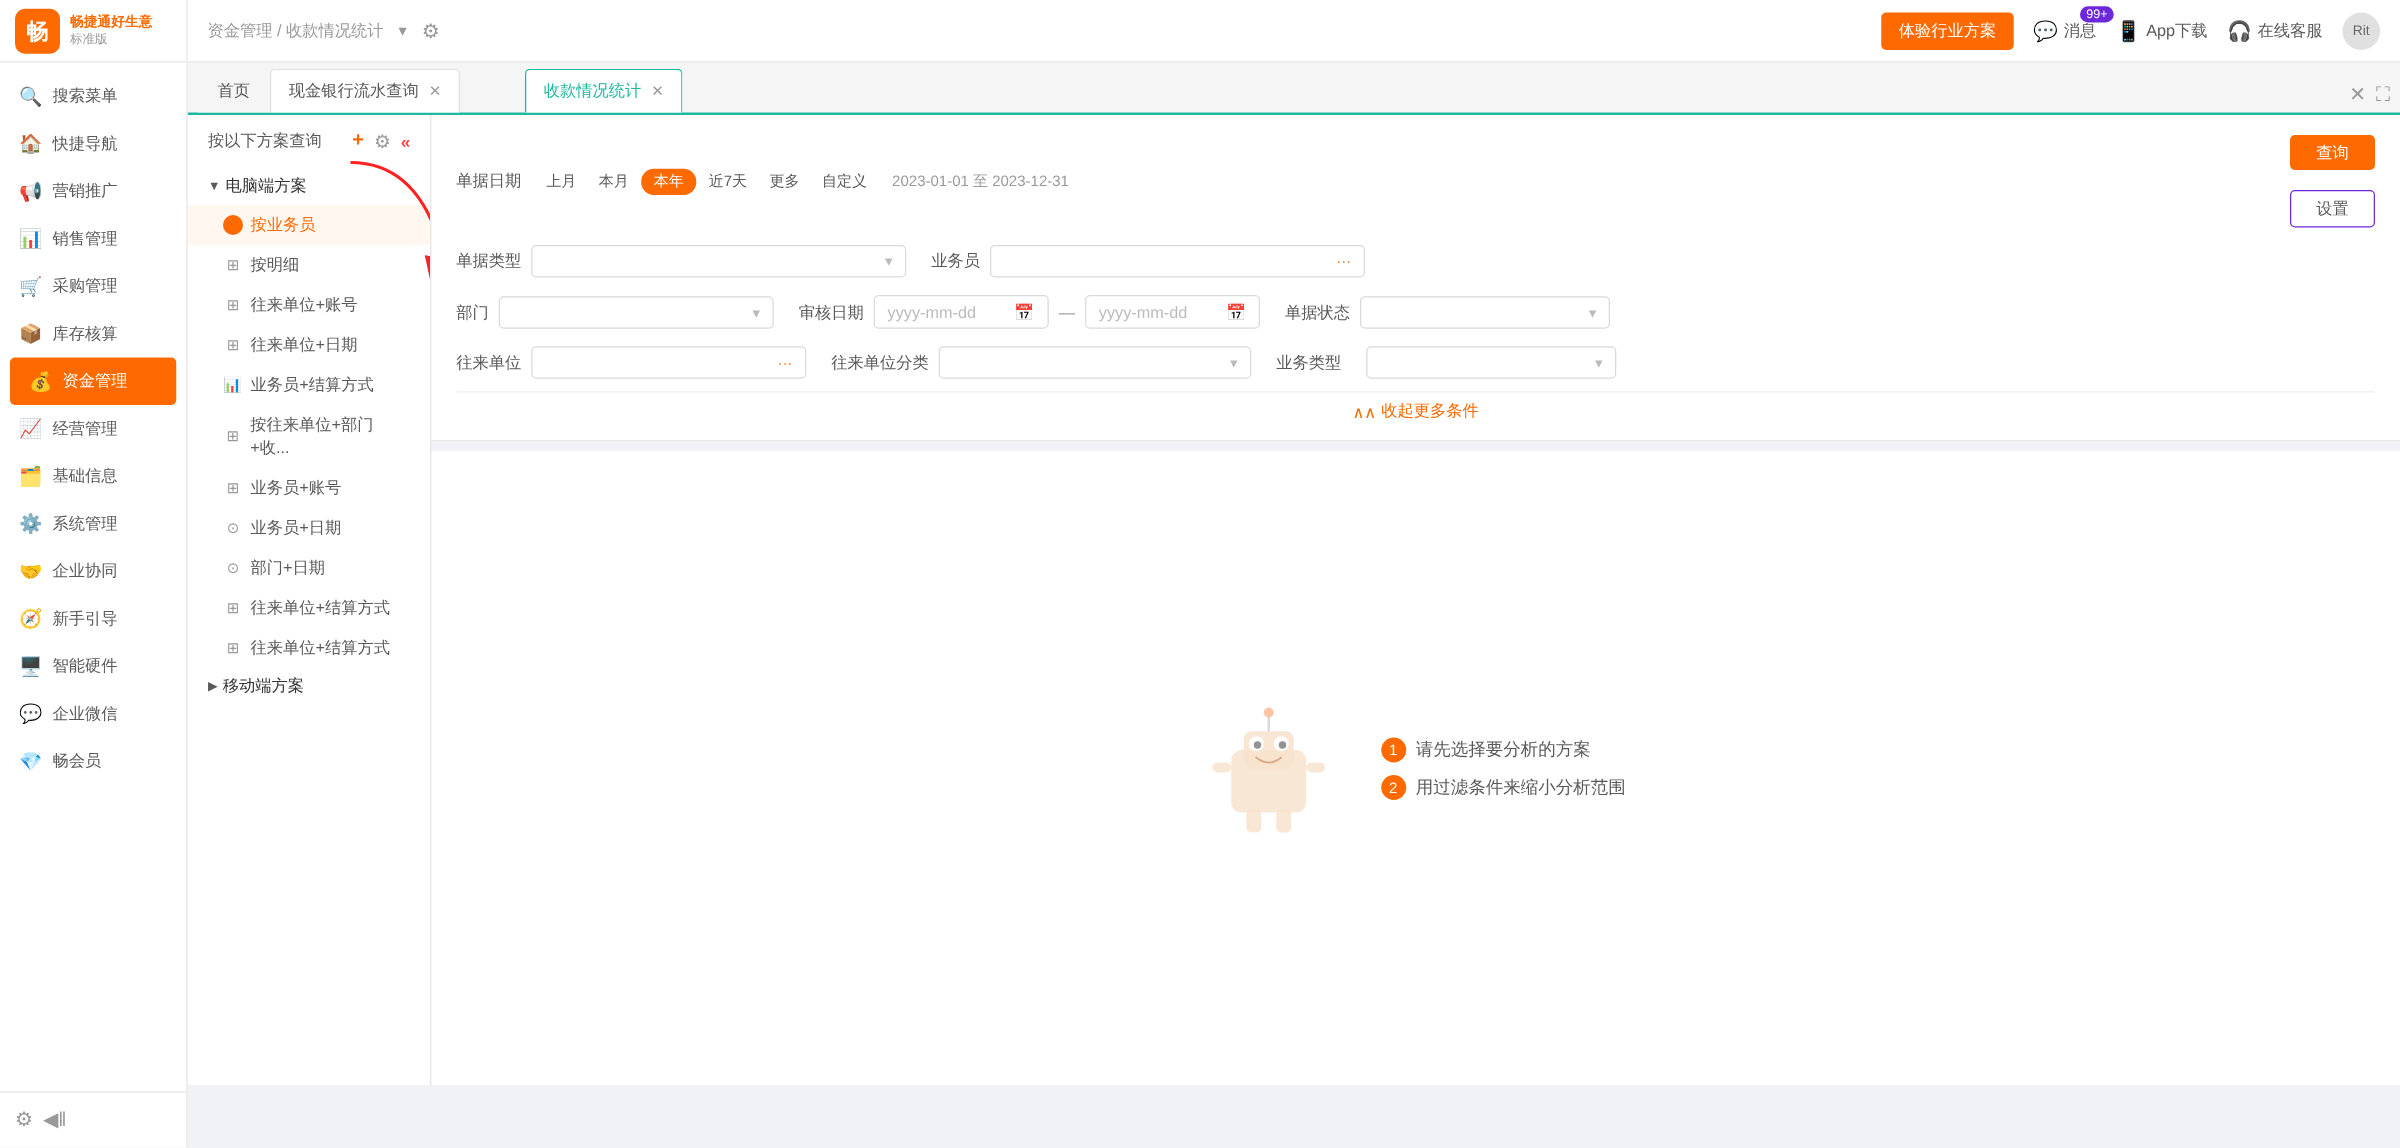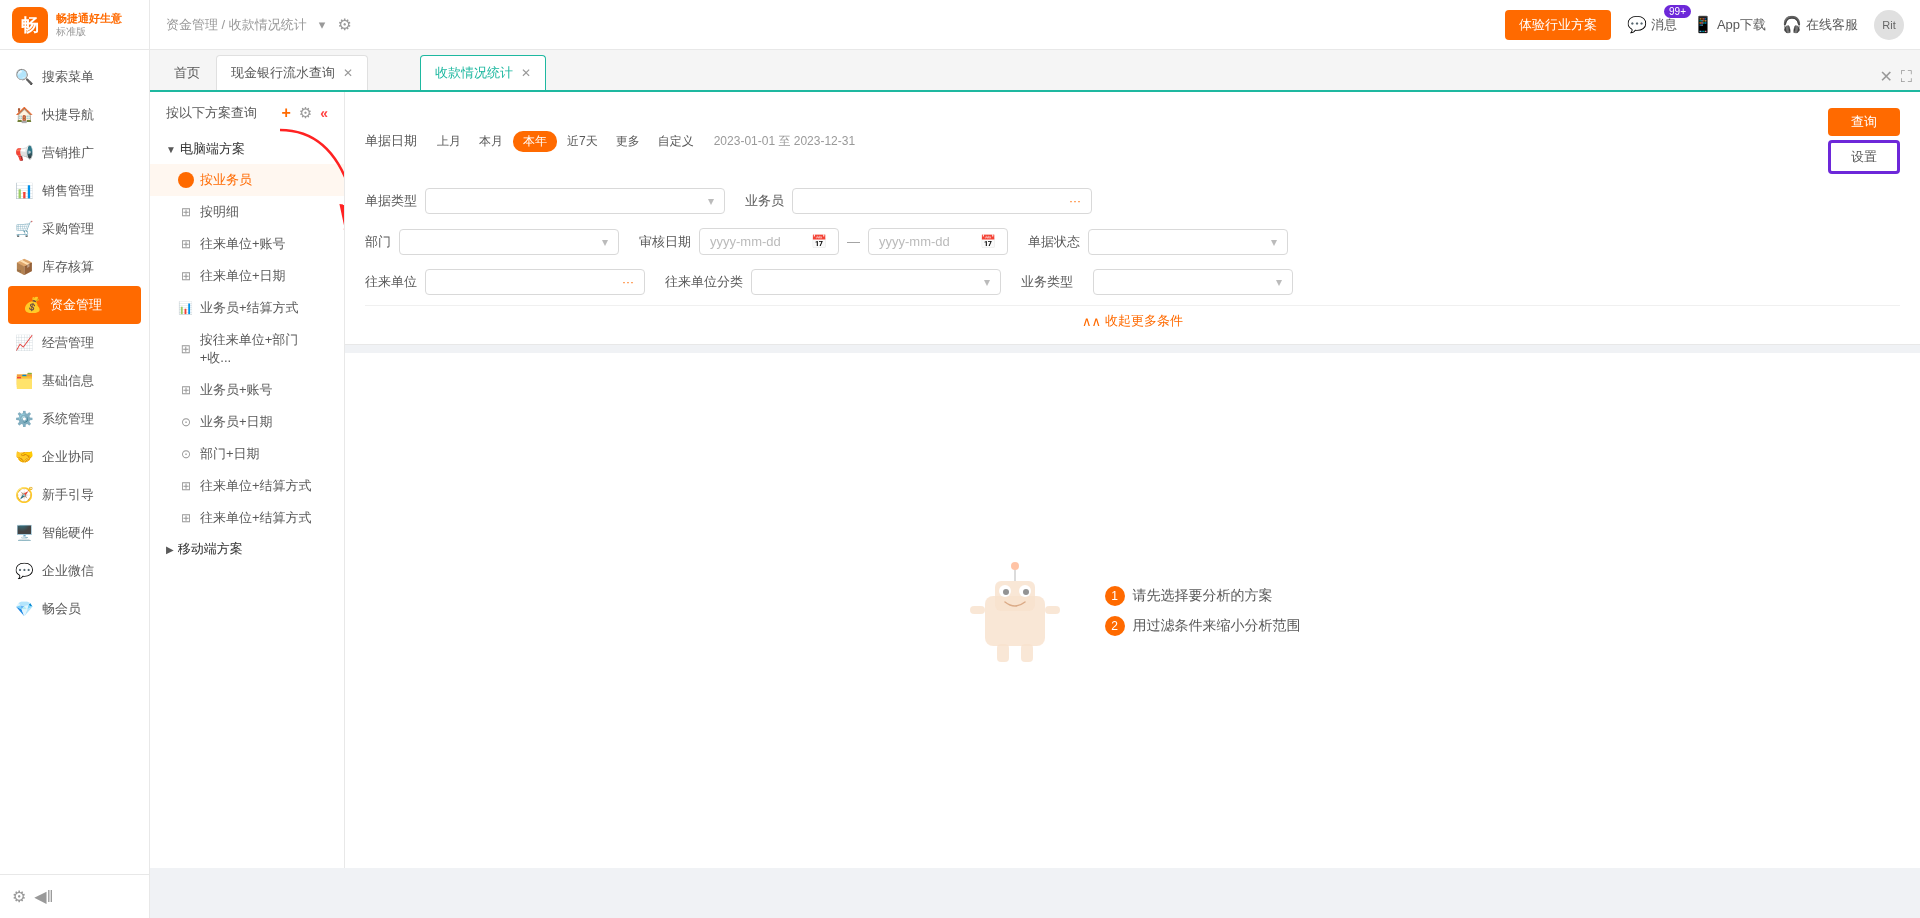--- a/index.html
+++ b/index.html
@@ -272,23 +272,23 @@
           <div style="display:flex;align-items:center;gap:2px;">
             <button style="padding:2px 8px;font-size:12px;color:#595959;cursor:pointer;border-radius:2px;background:none;border:none;">上月</button>
             <button style="padding:2px 8px;font-size:12px;color:#595959;cursor:pointer;border-radius:2px;background:none;border:none;">本月</button>
             <button style="padding:2px 10px;font-size:12px;color:#fff;cursor:pointer;border-radius:10px;background:#ff6a00;border:none;">本年</button>
             <button style="padding:2px 8px;font-size:12px;color:#595959;cursor:pointer;border-radius:2px;background:none;border:none;">近7天</button>
             <button style="padding:2px 8px;font-size:12px;color:#595959;cursor:pointer;border-radius:2px;background:none;border:none;">更多</button>
             <button style="padding:2px 8px;font-size:12px;color:#595959;cursor:pointer;border-radius:2px;background:none;border:none;">自定义</button>
           </div>
           <span style="font-size:12px;color:#999;">2023-01-01 至 2023-12-31</span>
 
-          <div style="margin-left:auto;display:flex;flex-direction:column;gap:4px;">
+          <div style="margin-left:auto;display:flex;flex-direction:column;gap:16px;">
             <button class="btn-query" style="background:#ff6a00;color:#fff;border:none;border-radius:4px;padding:5px 20px;cursor:pointer;font-size:13px;">查询</button>
-            <button class="btn-set" style="background:#fff;color:#595959;border:3px solid #6d28d9;border-radius:4px;padding:5px 20px;cursor:pointer;font-size:13px;">设置</button>
+            <button class="btn-set" style="background:#fff;color:#595959;border:1px solid #6d28d9;border-radius:4px;padding:5px 20px;cursor:pointer;font-size:13px;">设置</button>
           </div>
         </div>
 
         <div style="display:flex;align-items:center;gap:20px;margin-bottom:14px;">
           <div style="display:flex;align-items:center;gap:8px;">
             <span style="color:#595959;font-size:13px;white-space:nowrap;">单据类型</span>
             <div style="border:1px solid #d9d9d9;border-radius:4px;padding:5px 10px;font-size:13px;color:#bbb;min-width:300px;display:flex;align-items:center;justify-content:space-between;cursor:pointer;">
               <span></span>
               <span style="color:#bbb;font-size:12px;">▾</span>
             </div>

